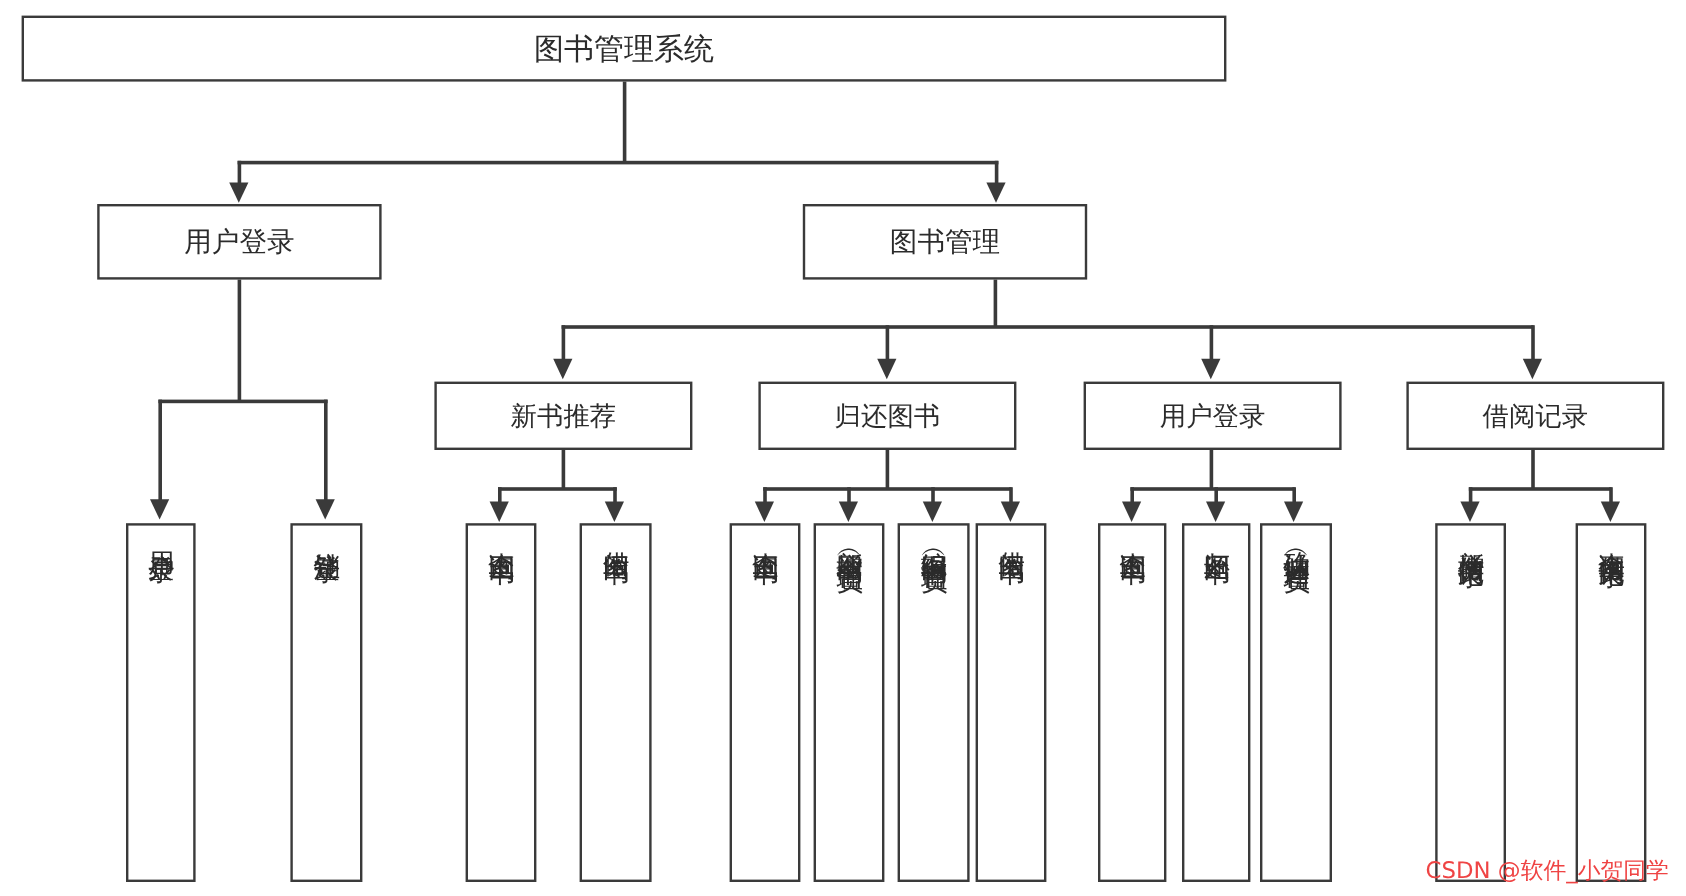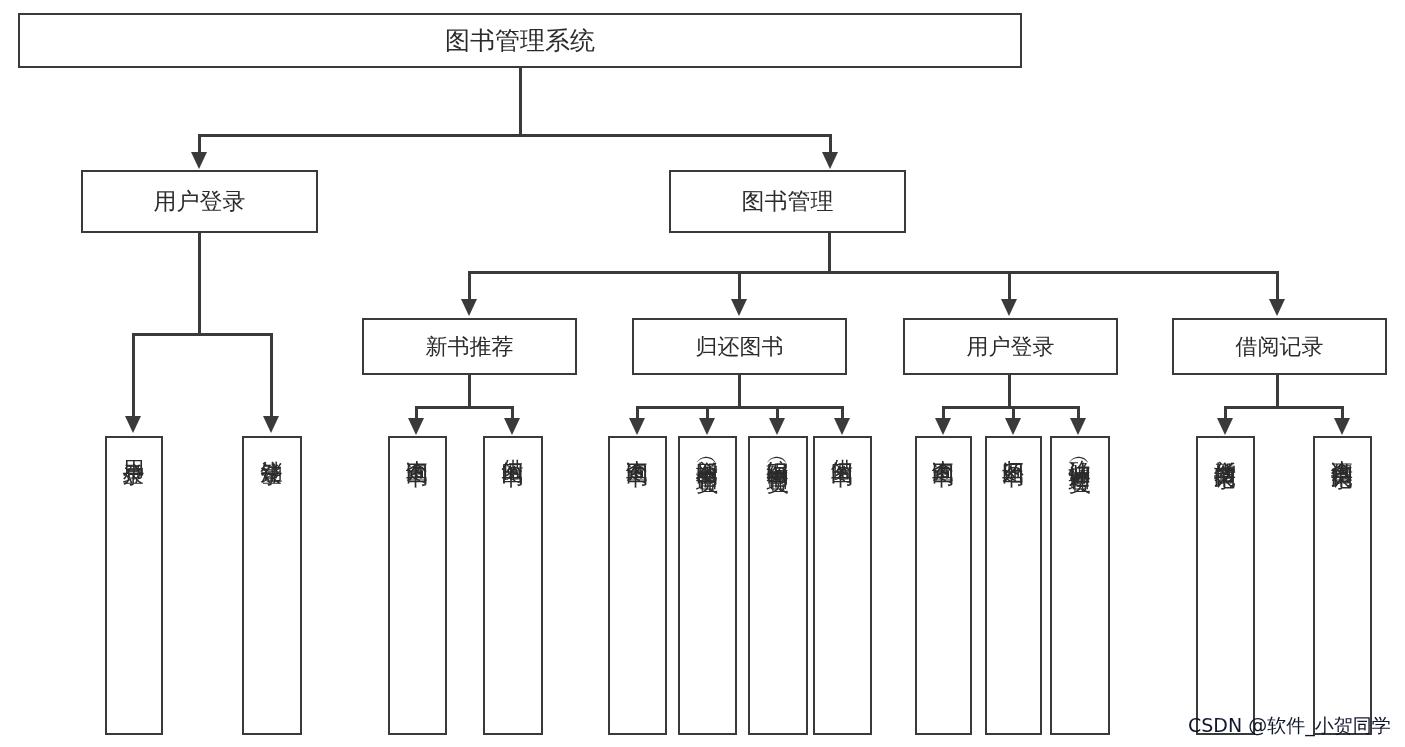--- a/index.html
+++ b/index.html
@@ -67,21 +67,21 @@
     position: absolute;
     width: 0;
     height: 0;
     border-left: 8px solid transparent;
     border-right: 8px solid transparent;
     border-top: 17px solid #3a3a3a;
   }
   
   #watermark {
     position: absolute;
-    color: #0f172a;
+    color: #ef4444;
     font-size: 19px;
     white-space: nowrap;
     user-select: none;
     text-align: center;
   }
 </style>
 </head>
 <body>
 
 <div id="canvas">

